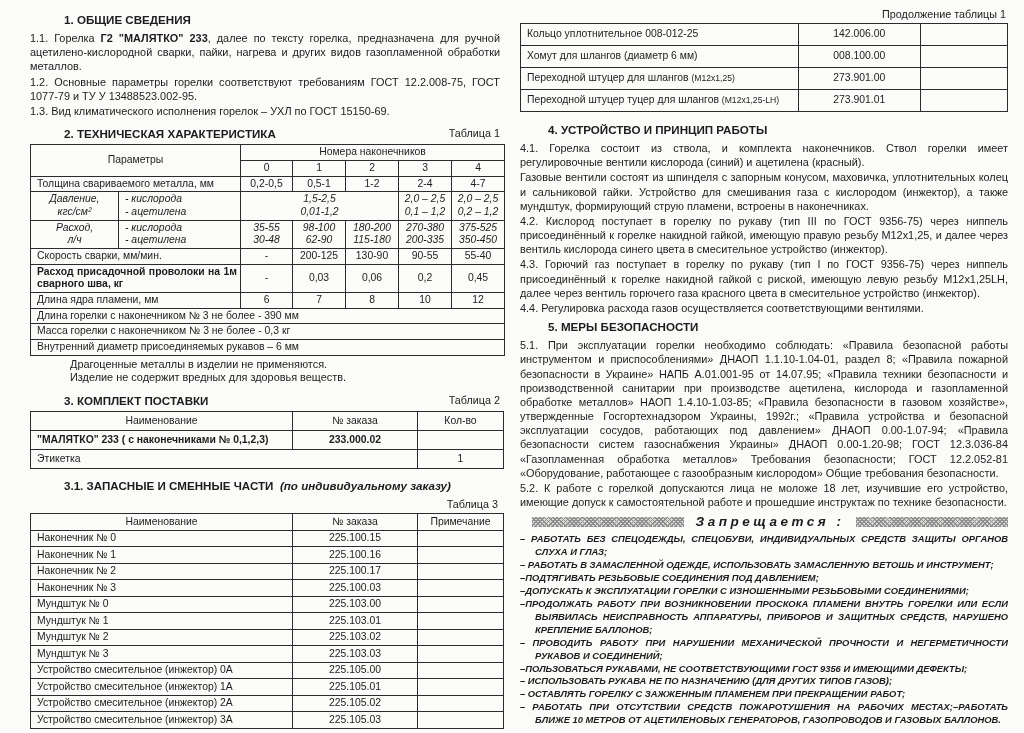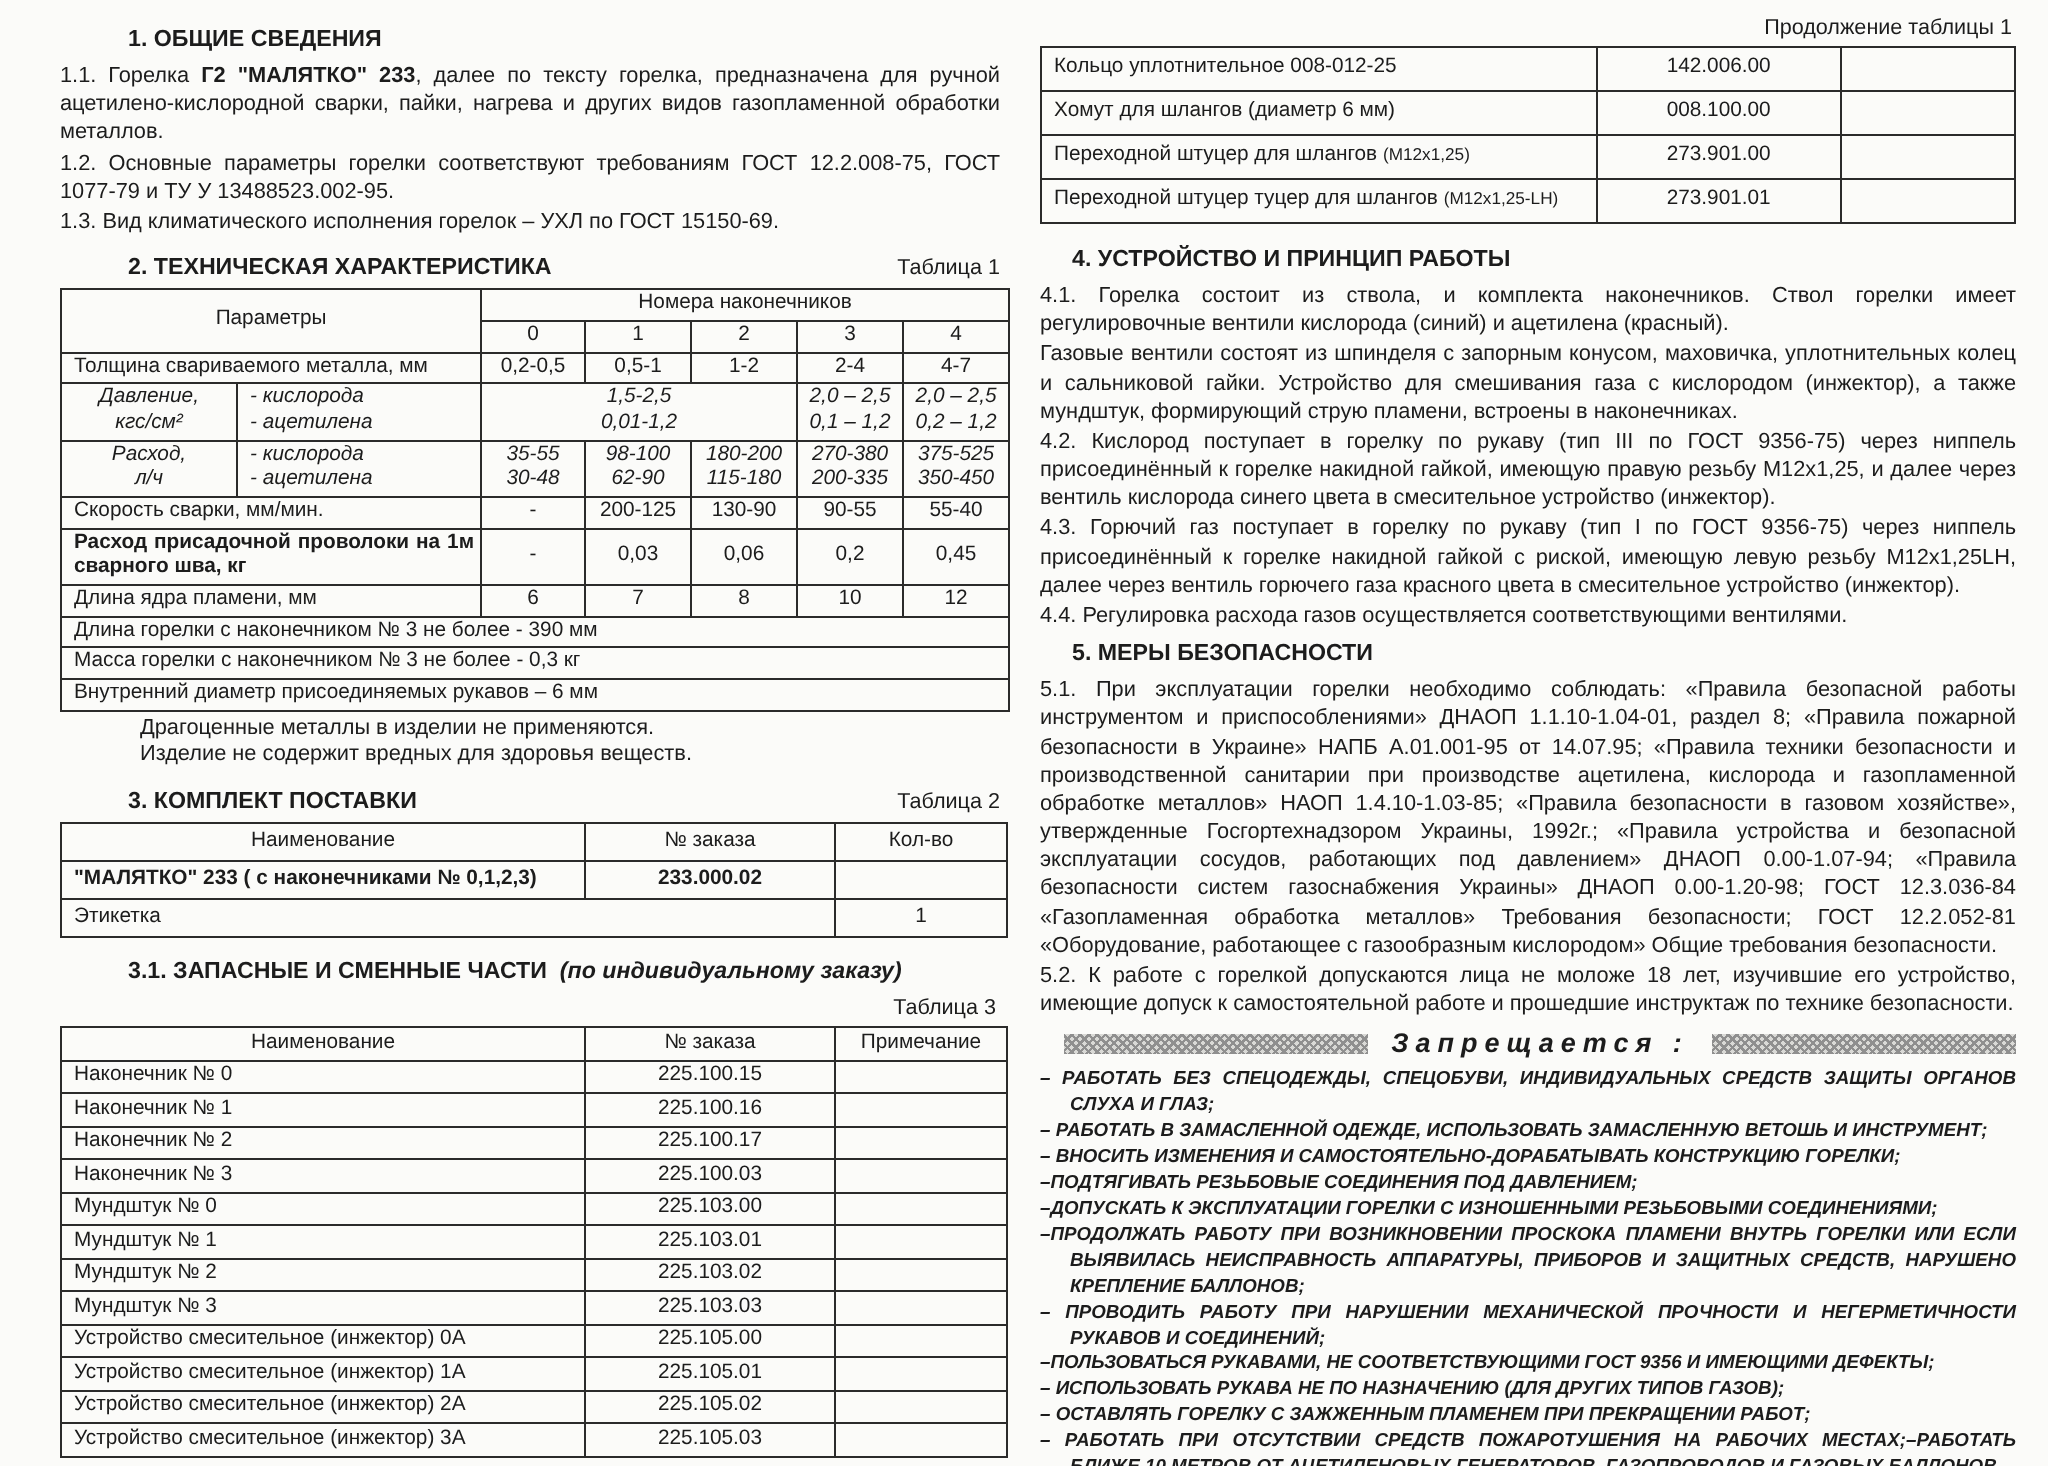--- a/index.html
+++ b/index.html
@@ -9,22 +9,22 @@
     background: #fbfbf9;
     color: #1c1c1c;
     font-size: 10.9px;
     line-height: 1.3;
   }
   .page { display: flex; width: 1024px; height: 543px; }
   .col-left  { width: 508px; padding: 6px 8px 0 30px; }
   .col-right { width: 516px; padding: 6px 16px 0 12px; }
 
   .sec-h { font-weight: bold; font-size: 11.6px; margin: 6px 0 4px 34px; }
-  .sec-h.right-col { margin-left: 16px; }
-  .h-row { display: flex; justify-content: space-between; align-items: center; margin: 8px 0 3px 0; }
+  .sec-h.right-col { margin-left: 28px; }
+  .h-row { display: flex; justify-content: space-between; align-items: flex-start; margin: 8px 0 3px 0; }
   .h-row .sec-h { margin: 0 0 0 34px; }
   .t-caption { font-size: 10.8px; font-weight: normal; }
   .t-caption-line { text-align: right; margin: 1px 2px 2px 0; }
   p.body-p { text-align: justify; margin-bottom: 1px; }
   .ital { font-style: italic; }
   .bold { font-weight: bold; }
 
   table { border-collapse: collapse; width: 100%; table-layout: fixed; }
   td {
     border: 1.6px solid #2b2b2b;
@@ -334,21 +334,20 @@
 
     <div class="forbid-row">
       <div class="hatch"></div>
       <div class="forbid-title">Запрещается :</div>
       <div class="hatch"></div>
     </div>
 
     <div class="forbid-list">
       <div class="forbid-item">– РАБОТАТЬ БЕЗ СПЕЦОДЕЖДЫ, СПЕЦОБУВИ, ИНДИВИДУАЛЬНЫХ СРЕДСТВ ЗАЩИТЫ ОРГАНОВ СЛУХА И ГЛАЗ;</div>
       <div class="forbid-item">– РАБОТАТЬ В ЗАМАСЛЕННОЙ ОДЕЖДЕ, ИСПОЛЬЗОВАТЬ ЗАМАСЛЕННУЮ ВЕТОШЬ И ИНСТРУМЕНТ;</div>
-      <div class="forbid-item">– ВНОСИТЬ ИЗМЕНЕНИЯ И САМОСТОЯТЕЛЬНО-ДОРАБАТЫВАТЬ КОНСТРУКЦИЮ ГОРЕЛКИ;</div>
       <div class="forbid-item">–ПОДТЯГИВАТЬ РЕЗЬБОВЫЕ СОЕДИНЕНИЯ ПОД ДАВЛЕНИЕМ;</div>
       <div class="forbid-item">–ДОПУСКАТЬ К ЭКСПЛУАТАЦИИ ГОРЕЛКИ С ИЗНОШЕННЫМИ РЕЗЬБОВЫМИ СОЕДИНЕНИЯМИ;</div>
       <div class="forbid-item">–ПРОДОЛЖАТЬ РАБОТУ ПРИ ВОЗНИКНОВЕНИИ ПРОСКОКА ПЛАМЕНИ ВНУТРЬ ГОРЕЛКИ ИЛИ ЕСЛИ ВЫЯВИЛАСЬ НЕИСПРАВНОСТЬ АППАРАТУРЫ, ПРИБОРОВ И ЗАЩИТНЫХ СРЕДСТВ, НАРУШЕНО КРЕПЛЕНИЕ БАЛЛОНОВ;</div>
       <div class="forbid-item">– ПРОВОДИТЬ РАБОТУ ПРИ НАРУШЕНИИ МЕХАНИЧЕСКОЙ ПРОЧНОСТИ И НЕГЕРМЕТИЧНОСТИ РУКАВОВ И СОЕДИНЕНИЙ;</div>
       <div class="forbid-item">–ПОЛЬЗОВАТЬСЯ РУКАВАМИ, НЕ СООТВЕТСТВУЮЩИМИ ГОСТ 9356 И ИМЕЮЩИМИ ДЕФЕКТЫ;</div>
       <div class="forbid-item">– ИСПОЛЬЗОВАТЬ РУКАВА НЕ ПО НАЗНАЧЕНИЮ (ДЛЯ ДРУГИХ ТИПОВ ГАЗОВ);</div>
       <div class="forbid-item">– ОСТАВЛЯТЬ ГОРЕЛКУ С ЗАЖЖЕННЫМ ПЛАМЕНЕМ ПРИ ПРЕКРАЩЕНИИ РАБОТ;</div>
       <div class="forbid-item">– РАБОТАТЬ ПРИ ОТСУТСТВИИ СРЕДСТВ ПОЖАРОТУШЕНИЯ НА РАБОЧИХ МЕСТАХ;–РАБОТАТЬ БЛИЖЕ 10 МЕТРОВ ОТ АЦЕТИЛЕНОВЫХ ГЕНЕРАТОРОВ, ГАЗОПРОВОДОВ И ГАЗОВЫХ БАЛЛОНОВ.</div>
     </div>
   </div>

